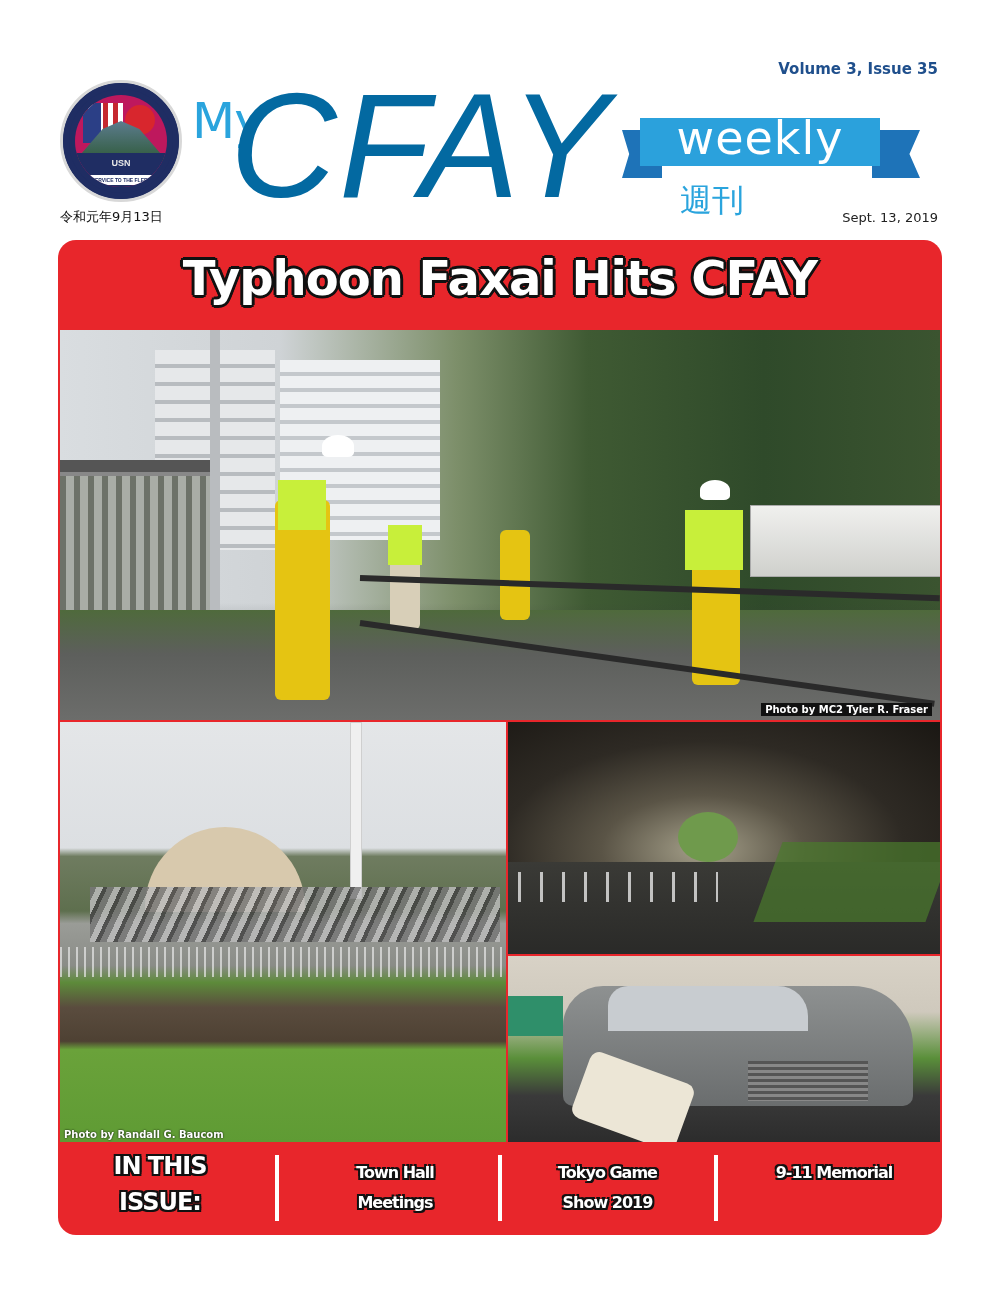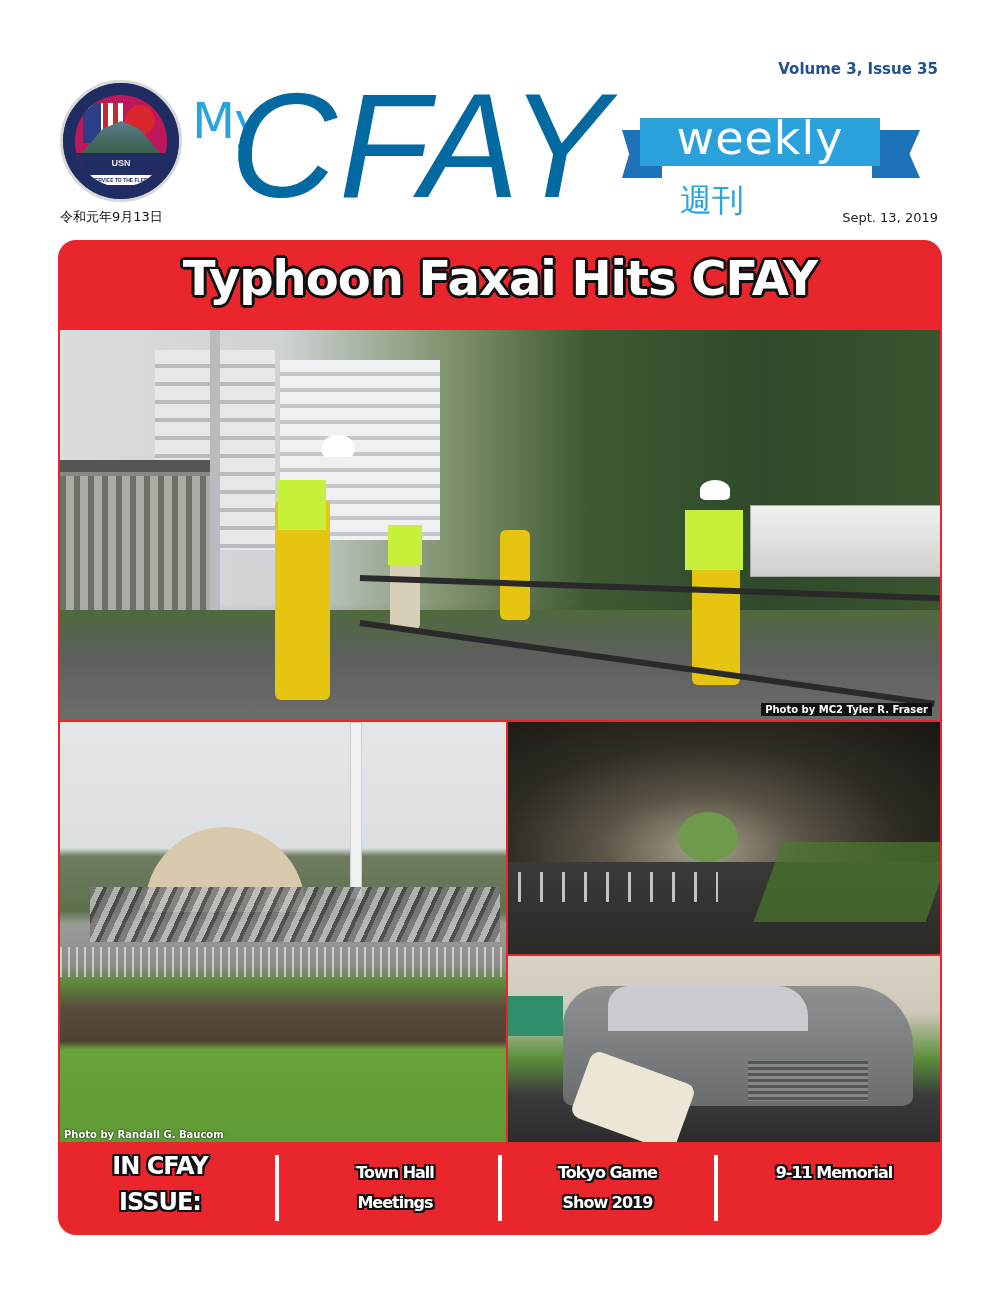--- a/index.html
+++ b/index.html
@@ -156,21 +156,21 @@
 <div class="abs photo photo-car">
   <div class="abs dumpster"></div>
   <div class="abs car-body"></div>
   <div class="abs car-window"></div>
   <div class="abs car-grille"></div>
   <div class="abs car-bumper"></div>
 </div>
 
 <div class="abs issue-bar"></div>
 <div class="issue-cell issue-head">
-  <div>IN CFAY</div>
+  <div>IN THIS</div>
   <div>ISSUE:</div>
 </div>
 <div class="sep" style="left:275px;"></div>
 <div class="issue-cell issue-item" style="left:300px;width:190px;">
   <div>Town Hall</div>
   <div>Meetings</div>
 </div>
 <div class="sep" style="left:498px;"></div>
 <div class="issue-cell issue-item" style="left:510px;width:195px;">
   <div>Tokyo Game</div>

